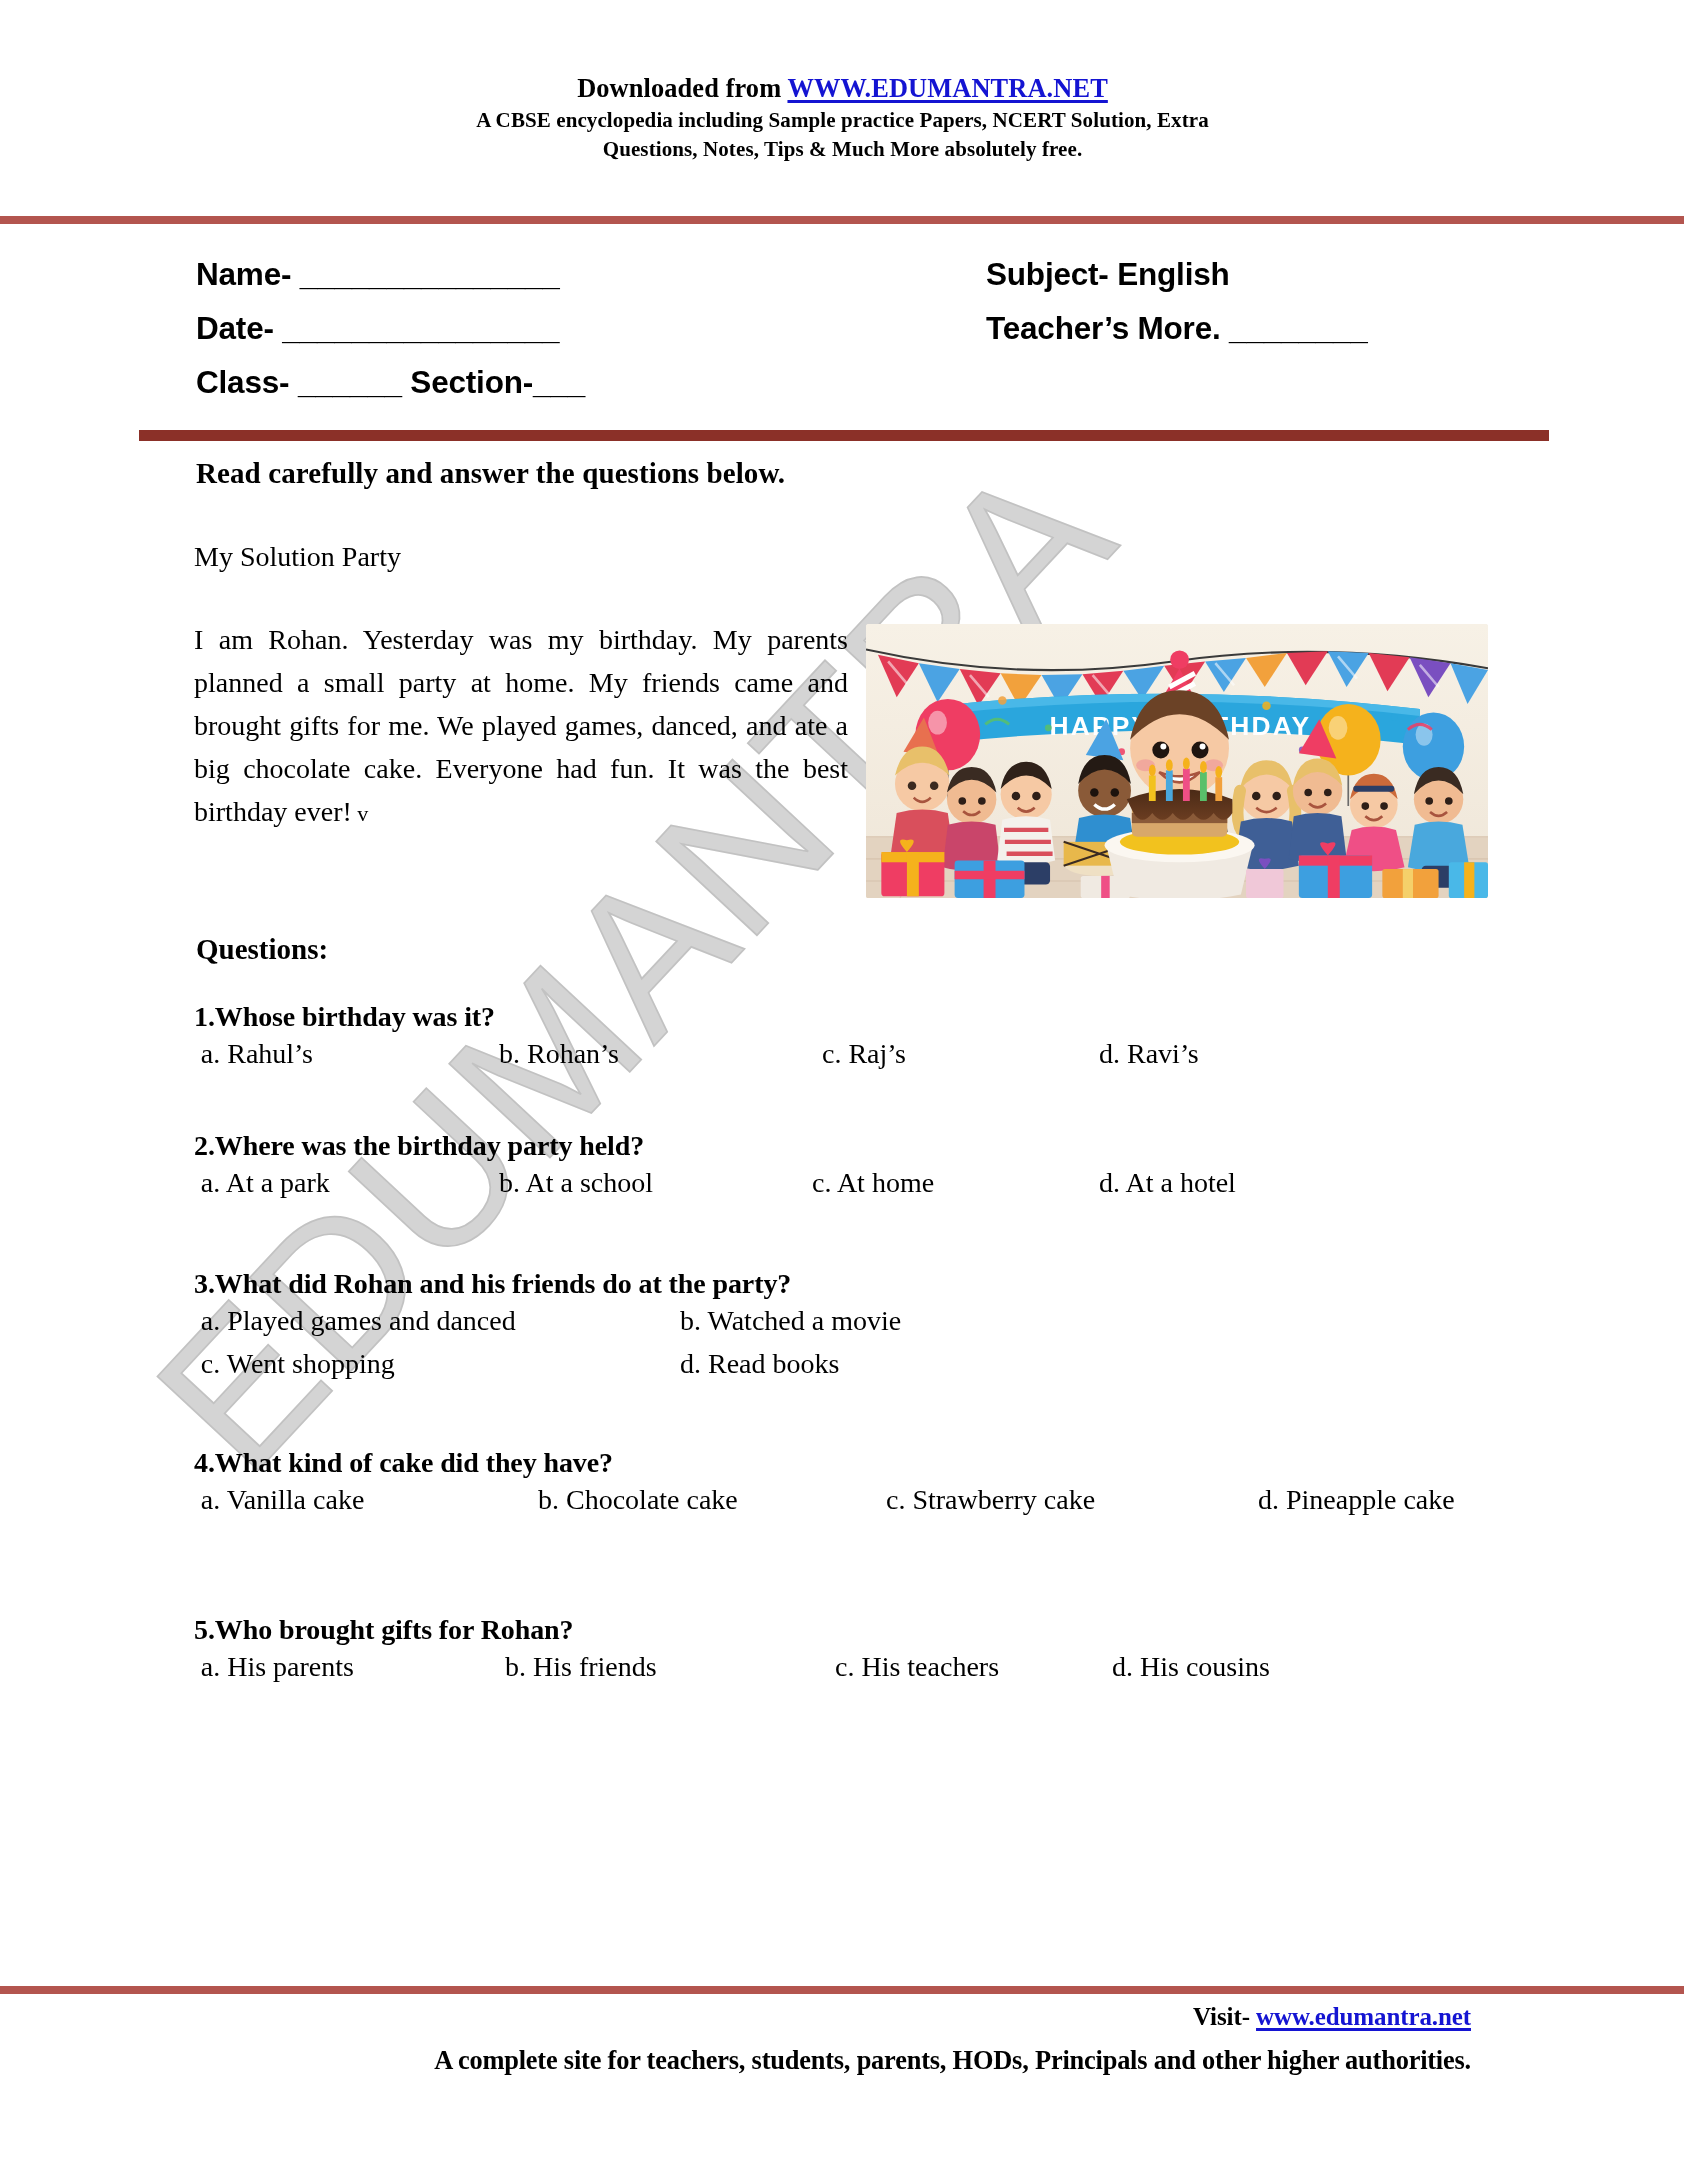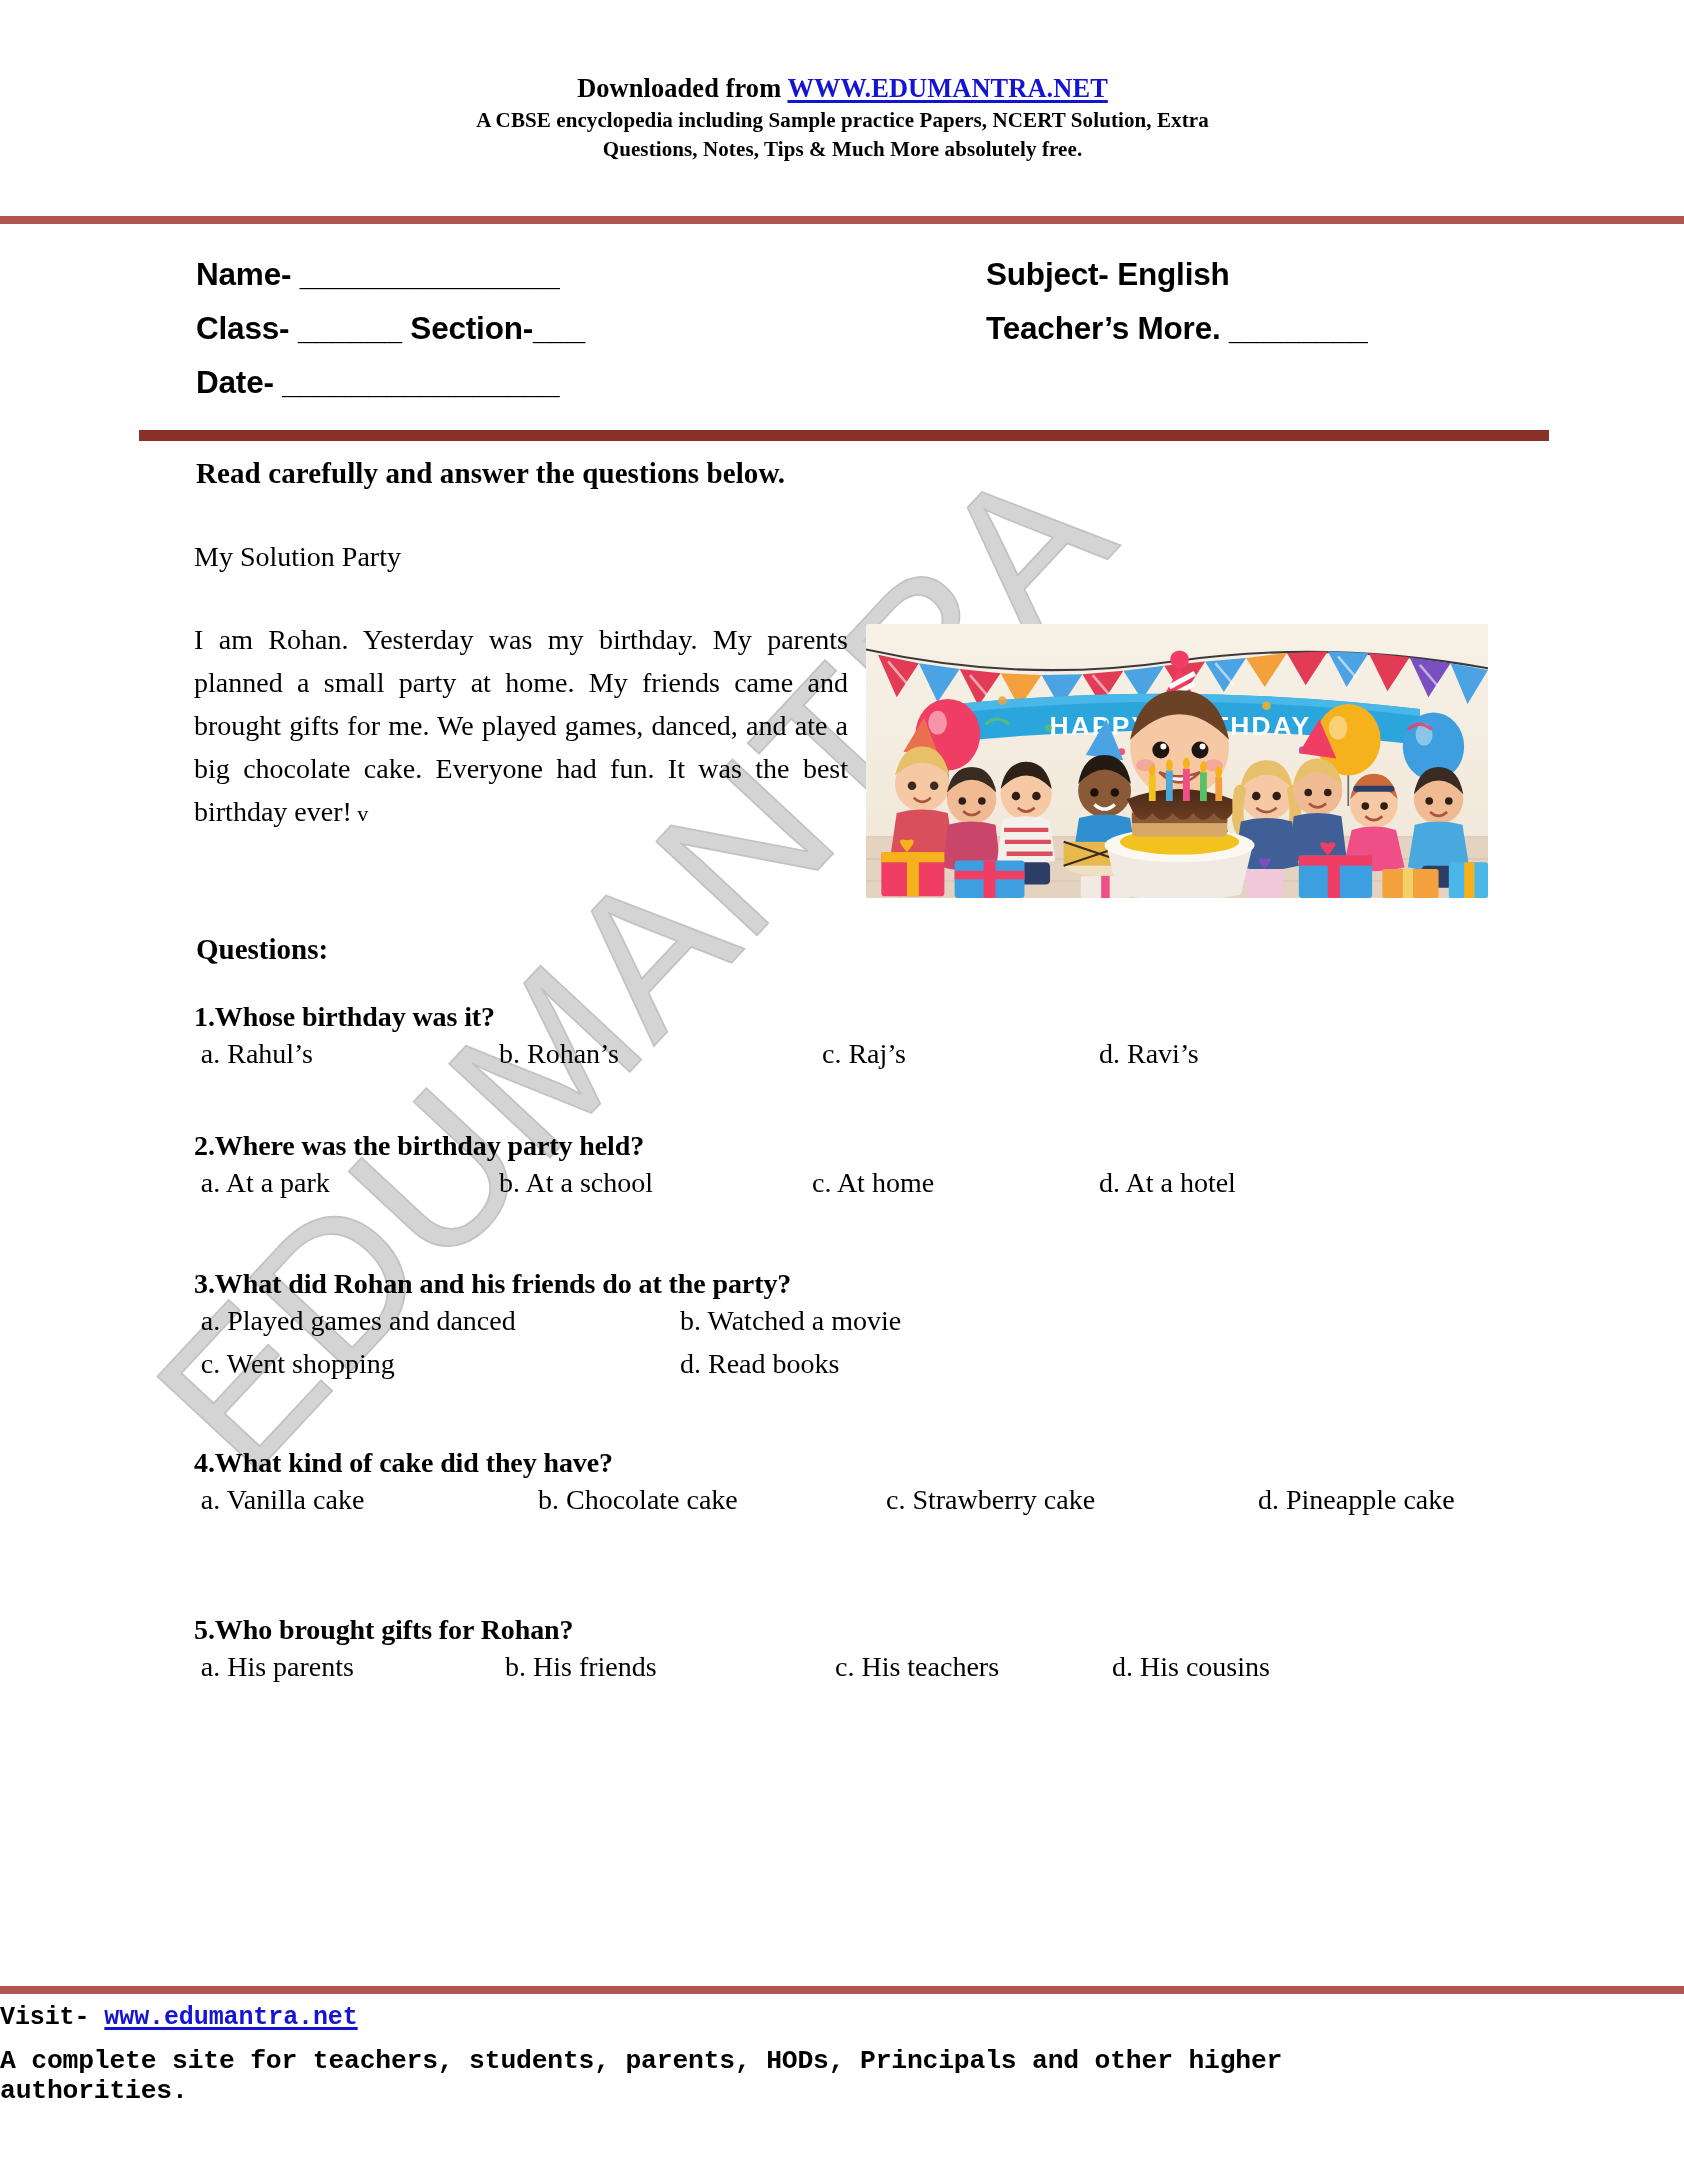--- a/index.html
+++ b/index.html
@@ -149,22 +149,22 @@
   .opt{
     position:absolute;top:0;
     font-size:28px;
     white-space:nowrap;
   }
   .opt.r2{top:43px;}
 
   
   .footer{
     position:absolute;left:0;top:2003px;
-    width:1471px;text-align:left;
-    font-family:Liberation Mono, monospace;
+    width:1471px;text-align:right;
+    font-family:Liberation Serif, serif;
     z-index:3;
   }
   .footer .f1{
     font-size:25px;font-weight:bold;
     letter-spacing:-0.1px;
   }
   .footer .f1 .link{
     color:#1414d2;
     text-decoration:underline;
     text-decoration-thickness:2.6px;
@@ -194,22 +194,22 @@
       <div class="l2">A CBSE encyclopedia including Sample practice Papers, NCERT Solution, Extra</div>
       <div class="l2">Questions, Notes, Tips &amp; Much More absolutely free.</div>
     </div>
   </div>
 
   <div class="rule-top"></div>
 
   <div class="idblock">
     <div class="col-l">
       <div class="idline">Name- _______________</div>
+      <div class="idline">Date- ________________</div>
       <div class="idline">Class- ______ Section-___</div>
-      <div class="idline">Date- ________________</div>
     </div>
     <div class="col-r">
       <div class="idline">Subject- English</div>
       <div class="idline">Teacher’s More. ________</div>
     </div>
   </div>
 
   <div class="rule-mid"></div>
 
   <div class="instruction">Read carefully and answer the questions below.</div>

